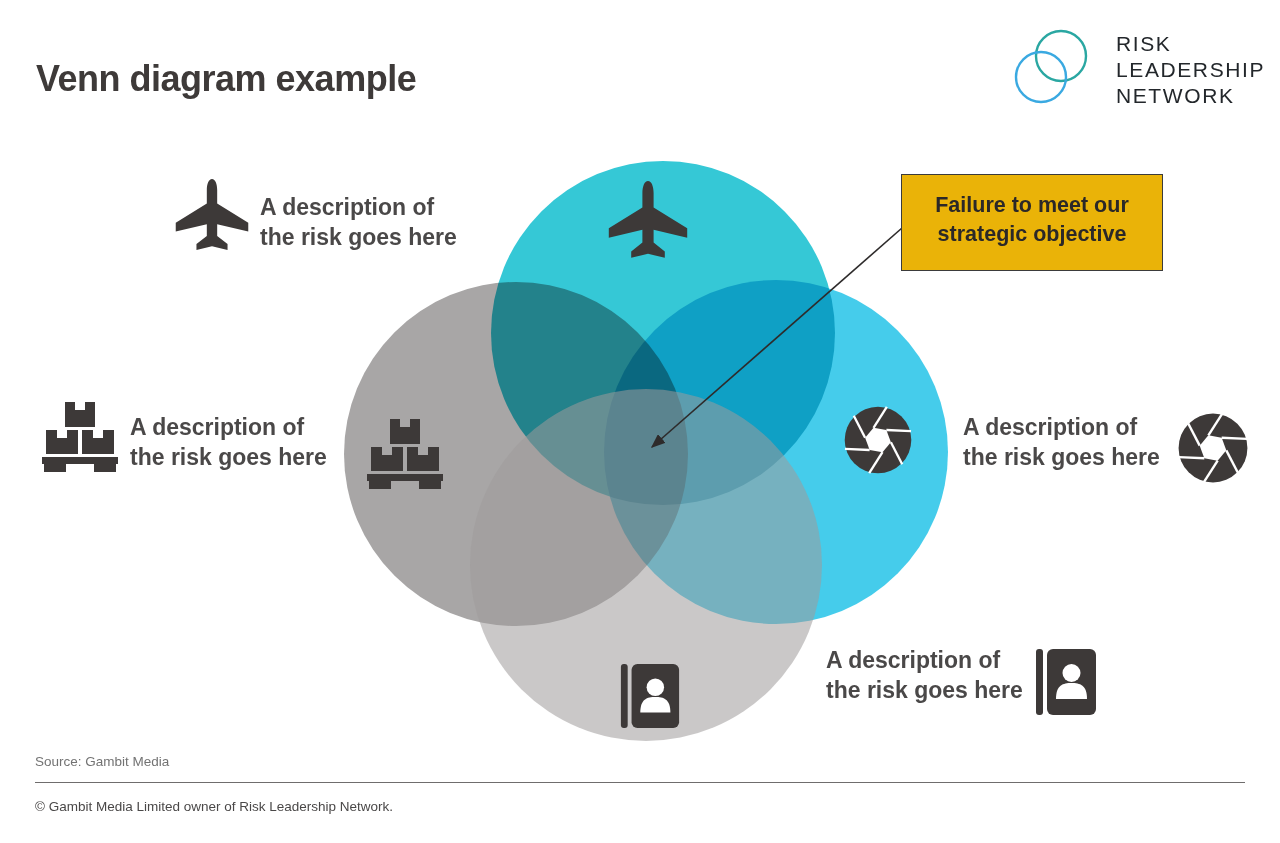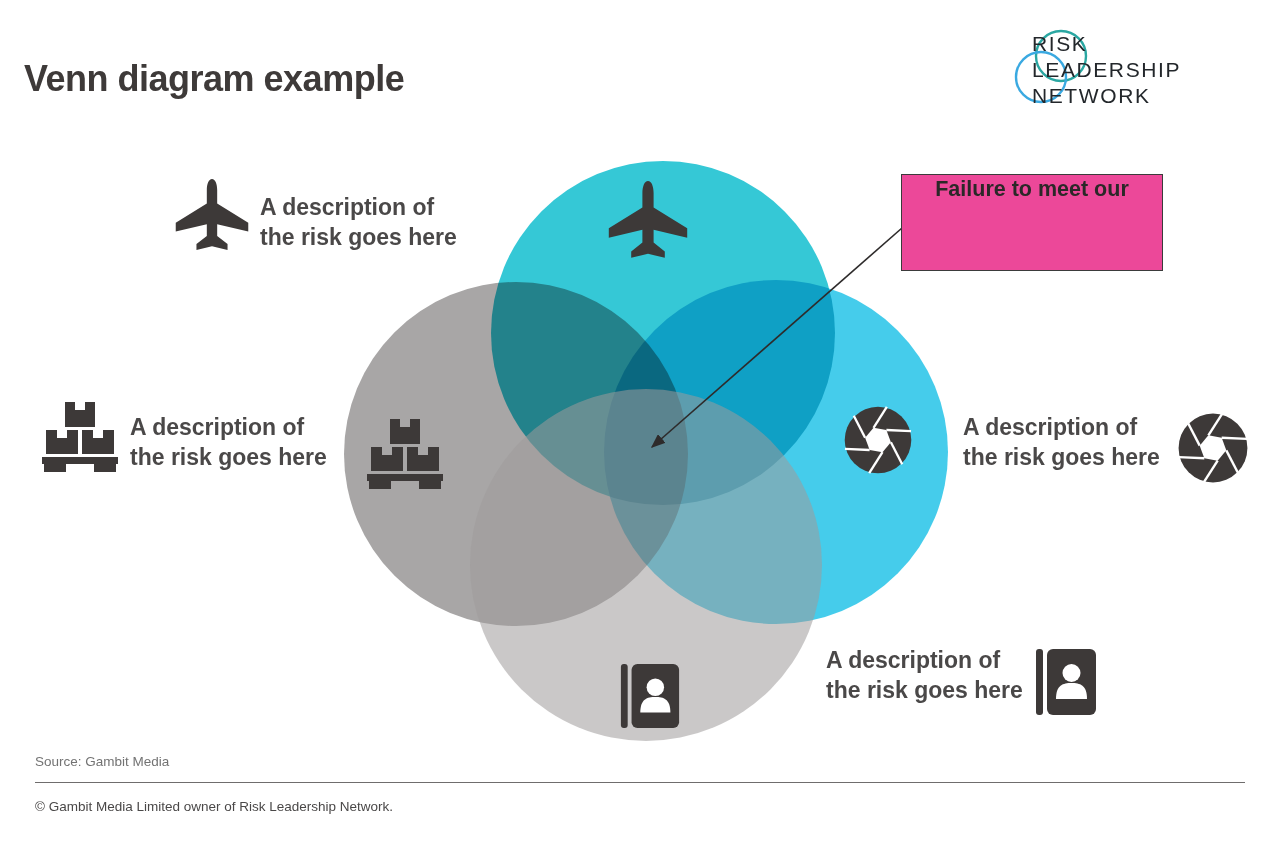--- a/index.html
+++ b/index.html
@@ -1,22 +1,22 @@
 <!DOCTYPE html>
 <html><head>
 <meta charset="utf-8">
 <style>
   html,body{margin:0;padding:0;background:#fff;}
   body{width:1280px;height:843px;font-family:"Liberation Sans",sans-serif;}
   .canvas{position:relative;width:1280px;height:843px;background:#fff;overflow:hidden;outline:1px solid #d9d9d9;outline-offset:-1px;}
   .canvas-svg{position:absolute;left:0;top:0;width:1280px;height:843px;z-index:1;}
-  .page-title{position:absolute;left:24px;top:58px;font-size:36px;font-weight:700;color:#3e3a39;letter-spacing:-0.5px;z-index:3;}
-  .logo-text{position:absolute;left:1032px;top:31px;z-index:3;color:#23272b;font-size:21px;font-weight:500;letter-spacing:1.6px;line-height:26px;}
+  .page-title{position:absolute;left:36px;top:58px;font-size:36px;font-weight:700;color:#3e3a39;letter-spacing:-0.5px;z-index:3;}
+  .logo-text{position:absolute;left:1116px;top:31px;z-index:3;color:#23272b;font-size:21px;font-weight:500;letter-spacing:1.6px;line-height:26px;}
   .risk-label{position:absolute;z-index:3;font-size:23px;line-height:30px;color:#4a4848;font-weight:bold;}
-  .callout{position:absolute;left:901px;top:174px;width:262px;height:97px;background:#ec4899;border:1.5px solid #3b3b3b;z-index:2;box-sizing:border-box;text-align:center;font-size:21.5px;font-weight:700;color:#2b2828;line-height:29px;}
+  .callout{position:absolute;left:901px;top:174px;width:262px;height:97px;background:#eab308;border:1.5px solid #3b3b3b;z-index:2;box-sizing:border-box;text-align:center;padding-top:16px;font-size:21.5px;font-weight:700;color:#2b2828;line-height:29px;}
   .footer-source{position:absolute;left:35px;top:754px;font-size:13.5px;color:#737373;z-index:3;}
   .footer-divider{position:absolute;left:35px;top:782px;width:1210px;height:1px;background:#6f6d6d;z-index:3;}
   .footer-copyright{position:absolute;left:35px;top:799px;font-size:13.5px;color:#4a4848;z-index:3;text-align:center;}
 </style>
 </head>
 <body>
 
 <div class="canvas">
 
   <svg class="canvas-svg" viewBox="0 0 1280 843" xmlns="http://www.w3.org/2000/svg">
@@ -88,20 +88,21 @@
   <div class="page-title">Venn diagram example</div>
 
   <div class="logo-text">
     <div>RISK</div>
     <div>LEADERSHIP</div>
     <div>NETWORK</div>
   </div>
 
   <div class="callout">
     <div>Failure to meet our</div>
+    <div>strategic objective</div>
   </div>
 
   <div class="risk-label" style="left:260px;top:192px;">
     <div>A description of</div>
     <div>the risk goes here</div>
   </div>
 
   <div class="risk-label" style="left:130px;top:412px;">
     <div>A description of</div>
     <div>the risk goes here</div>

